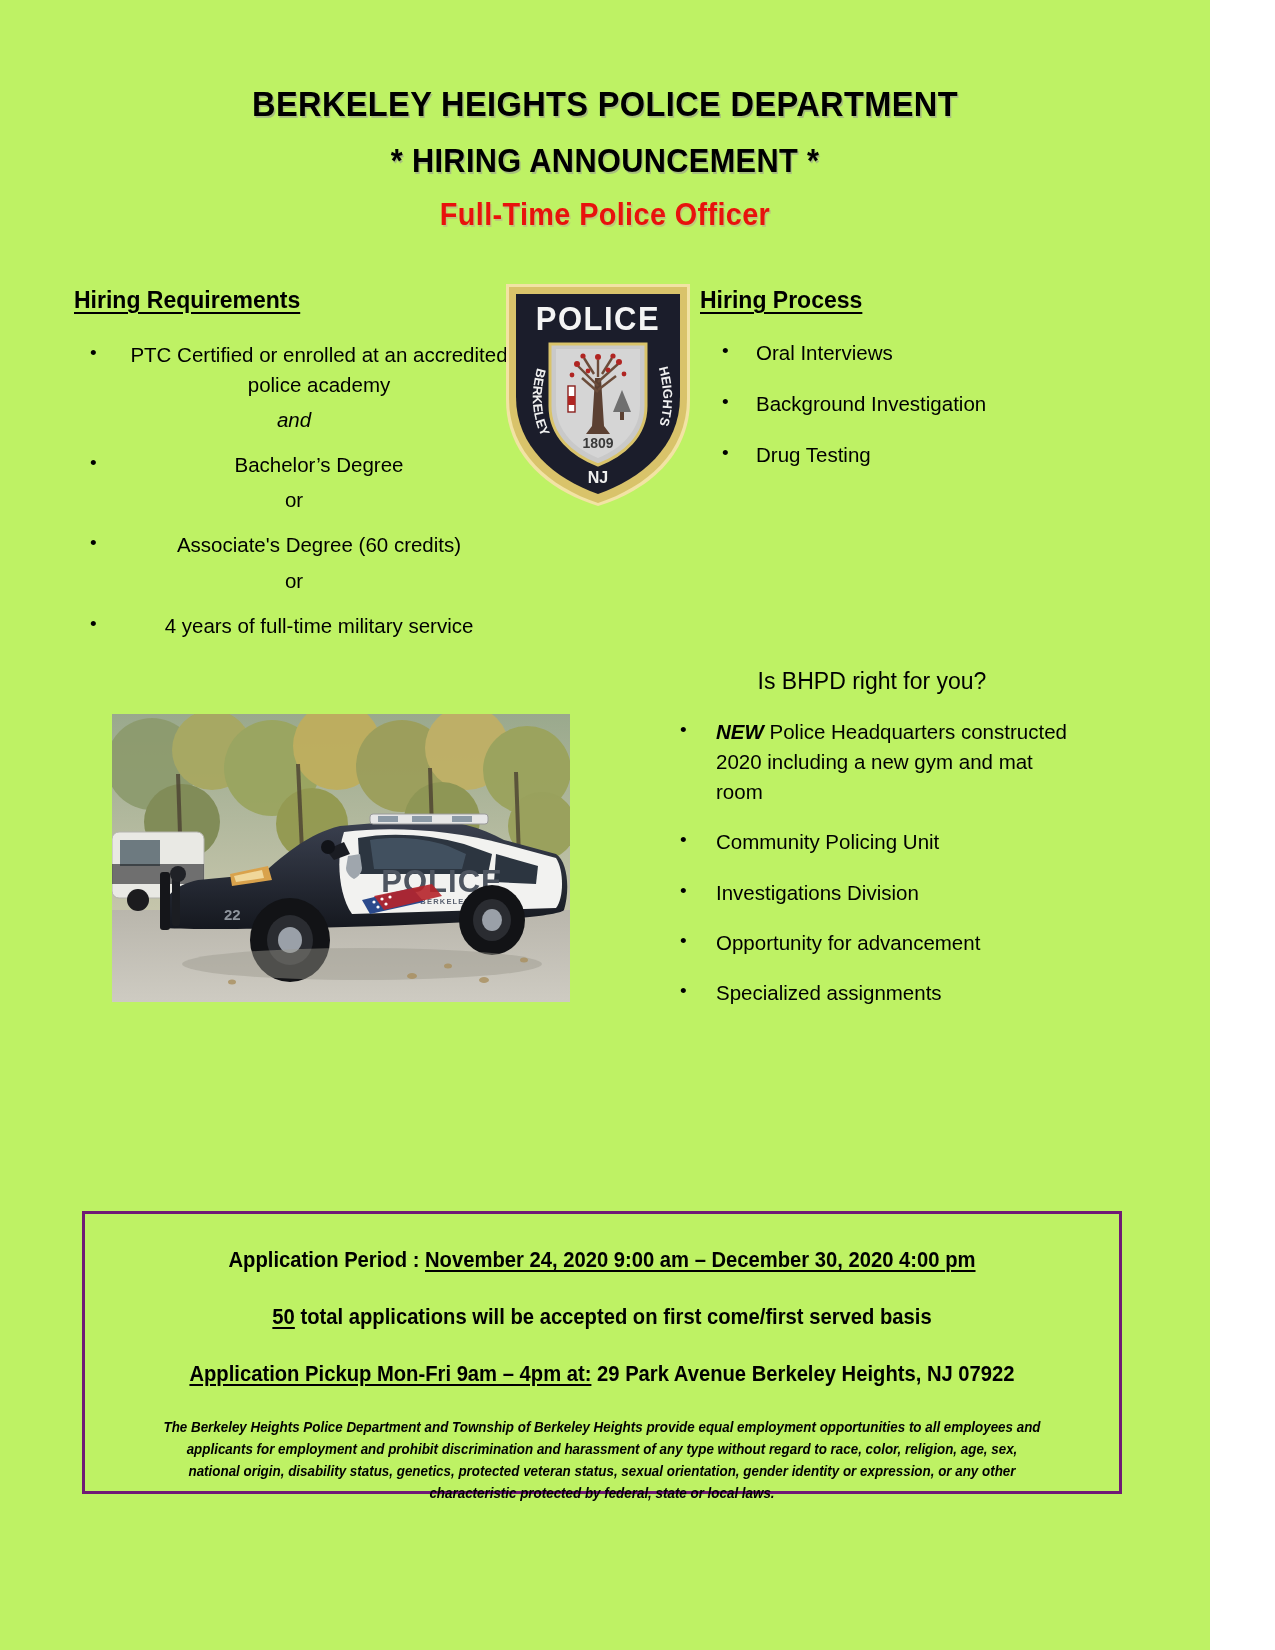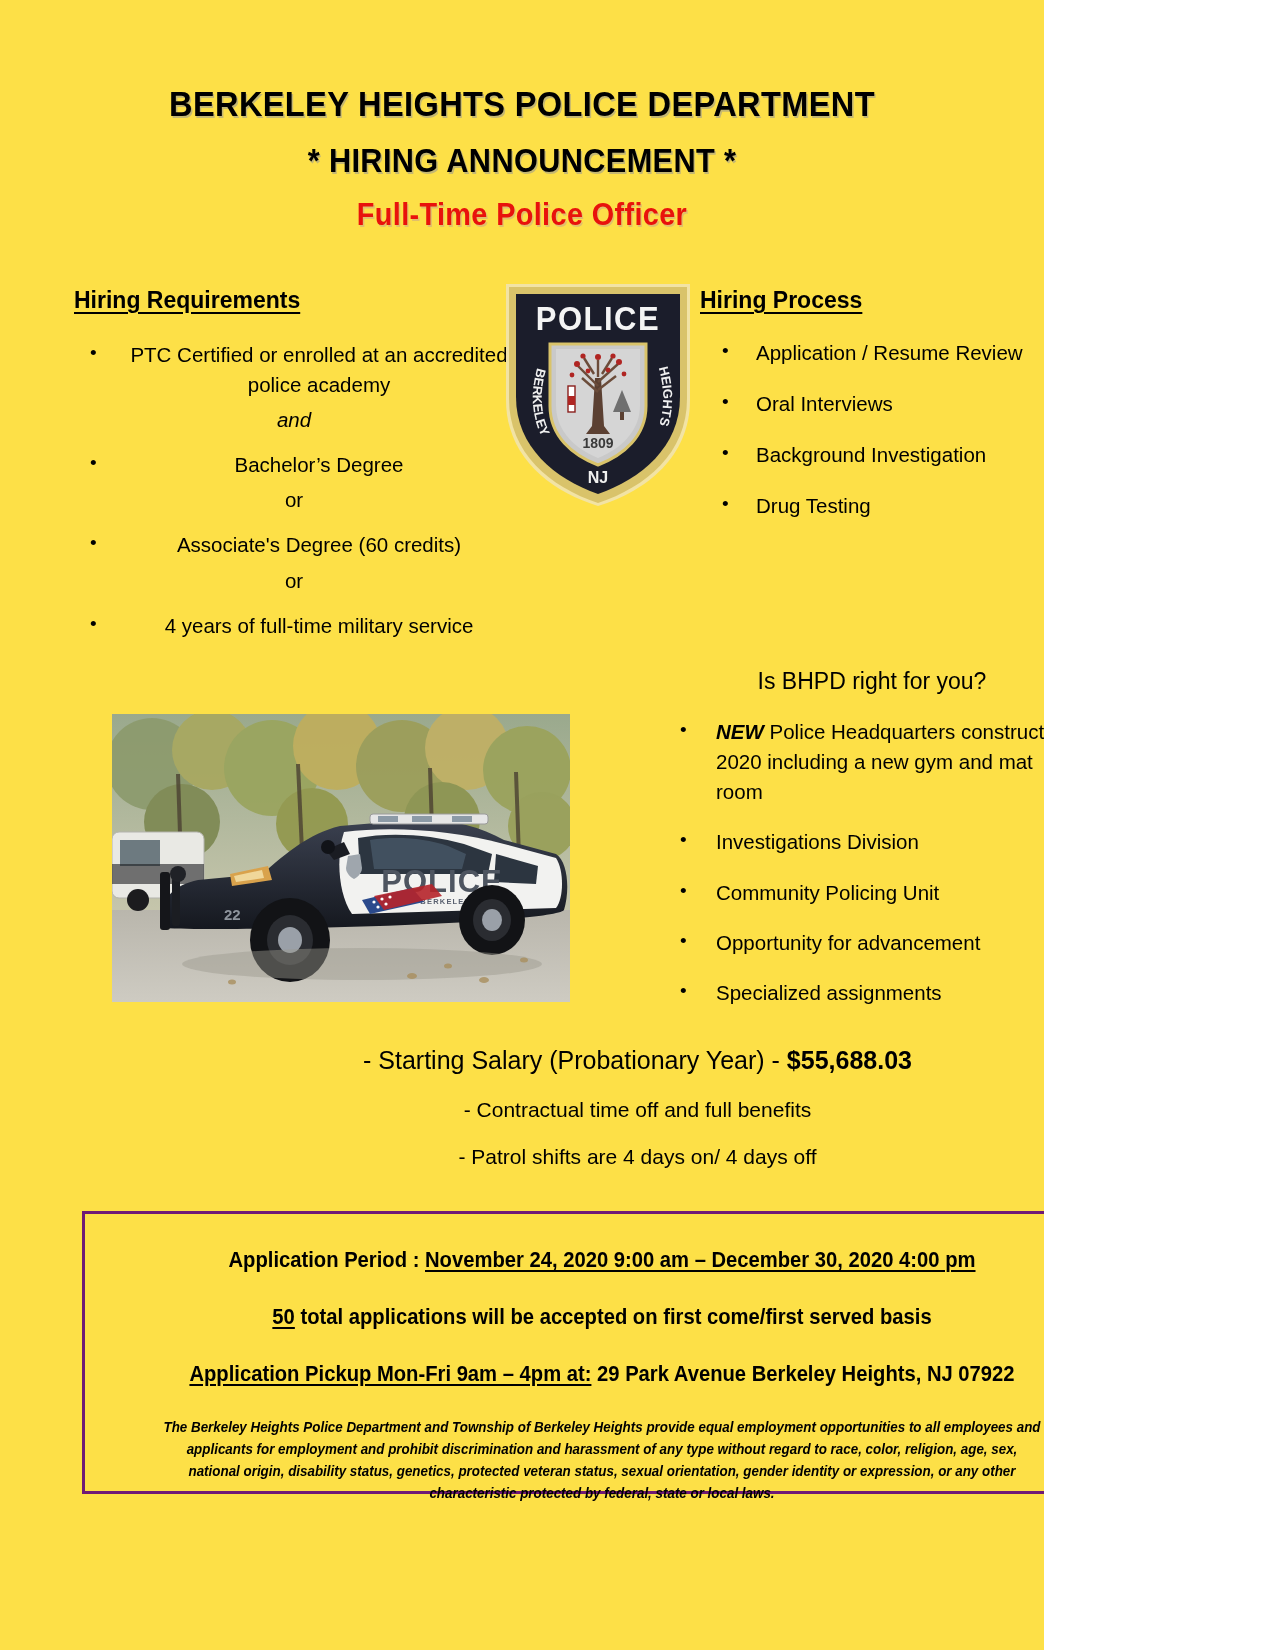--- a/index.html
+++ b/index.html
@@ -3,23 +3,23 @@
 <meta charset="utf-8">
 <title>BHPD Hiring Announcement</title>
 <style>
   html, body {
     margin: 0;
     padding: 0;
     background: #ffffff;
   }
   .page {
     position: relative;
-    width: 1044px;
+    width: 1210px;
     height: 1650px;
-    background: #fde047;
+    background: #bef264;
     font-family: "Liberation Sans", sans-serif;
     color: #000000;
     overflow: hidden;
   }
 
   
   .header { padding-top: 86px; text-align: center; }
   .hdr-line {
     font-family: "Liberation Sans", sans-serif;
     font-weight: bold;
@@ -261,21 +261,20 @@
 
       <text x="100" y="170" text-anchor="middle" font-family="Liberation Sans, sans-serif" font-size="14" font-weight="bold" fill="#3a3a3a">1809</text>
 
       <text x="100" y="205" text-anchor="middle" font-family="Liberation Sans, sans-serif" font-size="16" font-weight="bold" fill="#f0f0f0">NJ</text>
     </svg>
   </div>
 
   <div class="process">
     <div class="col-head">Hiring Process</div>
     <ul class="bul">
-      <li>Application / Resume Review</li>
       <li>Oral Interviews</li>
       <li>Background Investigation</li>
       <li>Drug Testing</li>
     </ul>
   </div>
 
   <div class="photo">
     <svg viewBox="0 0 458 288" xmlns="http://www.w3.org/2000/svg">
       <defs>
         <linearGradient id="sky" x1="0" y1="0" x2="0" y2="1">
@@ -381,32 +380,27 @@
           <ellipse cx="412" cy="246" rx="4" ry="2.5"></ellipse>
         <ellipse cx="120" cy="268" rx="4" ry="2.5"></ellipse>
       </g>
     </svg>
   </div>
 
   <div class="bhpd">
     <div class="plain-head">Is BHPD right for you?</div>
     <ul class="bul">
       <li><span class="bi">NEW</span><span> Police Headquarters constructed 2020 including a new gym and mat room</span></li>
+      <li>Community Policing Unit</li>
       <li>Investigations Division</li>
-      <li>Community Policing Unit</li>
       <li>Opportunity for advancement</li>
       <li>Specialized assignments</li>
     </ul>
   </div>
 
-  <div class="salary">
-    <div class="sal-main"><span>- Starting Salary (Probationary Year) - </span><b>$55,688.03</b></div>
-    <div class="sal-sub">- Contractual time off and full benefits</div>
-    <div class="sal-sub">- Patrol shifts are 4 days on/ 4 days off</div>
-  </div>
 
   <div class="notice">
     <div class="nline n1"><span>Application Period : </span><span class="u">November 24, 2020 9:00 am – December 30, 2020 4:00 pm</span></div>
     <div class="nline n2"><span class="u">50</span><span> total applications will be accepted on first come/first served basis</span></div>
     <div class="nline n3"><span class="u">Application Pickup Mon-Fri 9am – 4pm at:</span><span> 29 Park Avenue Berkeley Heights, NJ 07922</span></div>
     <div class="disclaimer">The Berkeley Heights Police Department and Township of Berkeley Heights provide equal employment opportunities to all employees and applicants for employment and prohibit discrimination and harassment of any type without regard to race, color, religion, age, sex, national origin, disability status, genetics, protected veteran status, sexual orientation, gender identity or expression, or any other characteristic protected by federal, state or local laws.</div>
   </div>
 
 </div>
 

